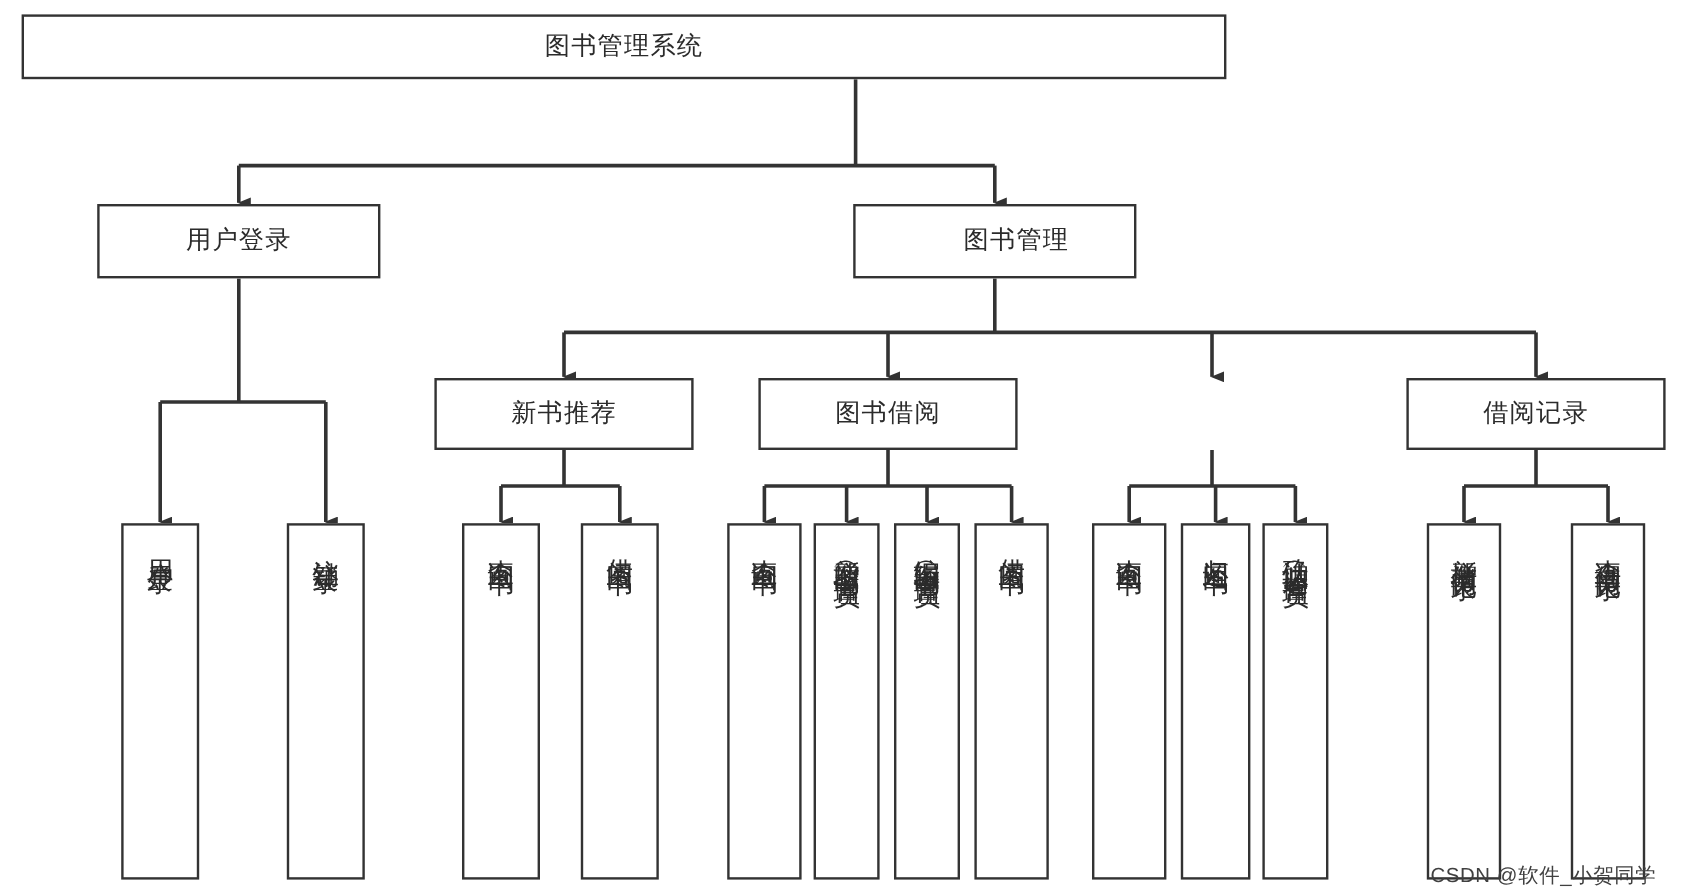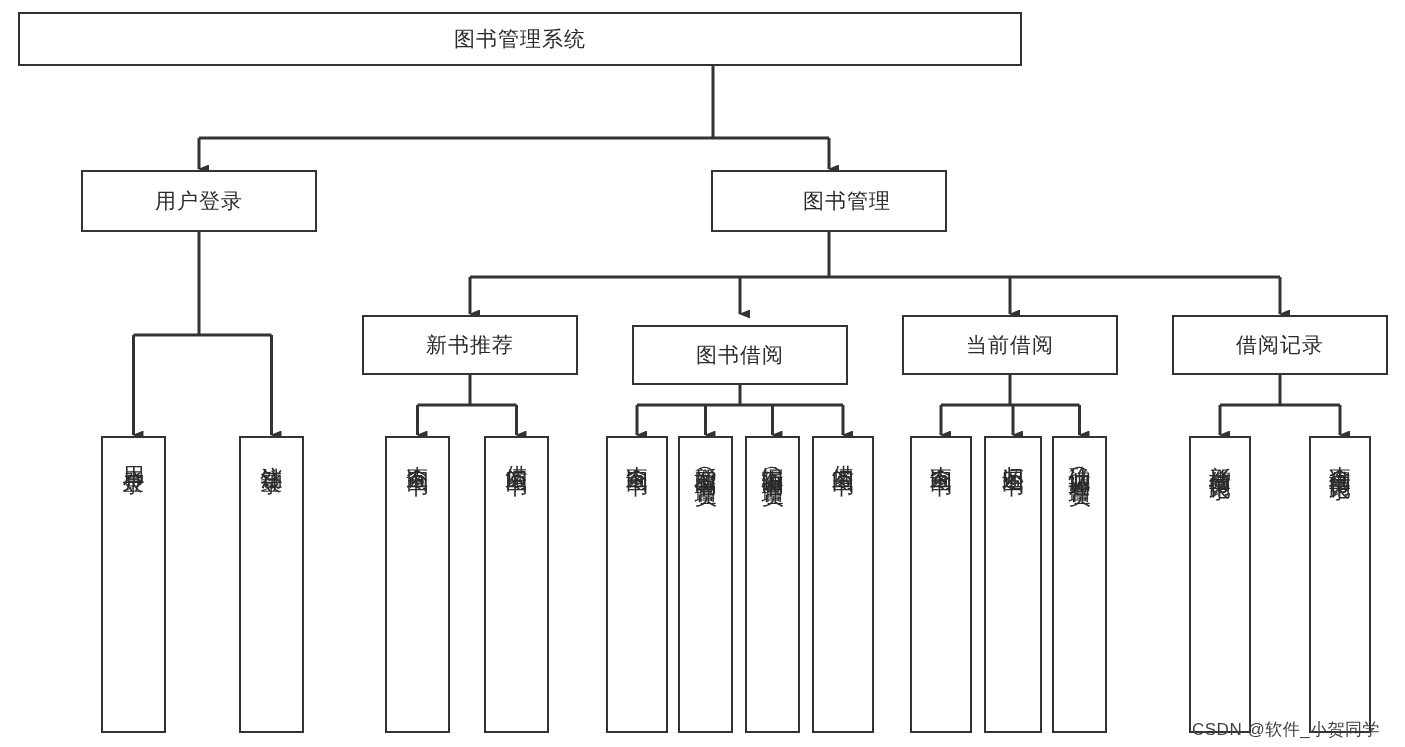--- a/index.html
+++ b/index.html
@@ -118,25 +118,22 @@
   <div class="node-box" id="node-l2-0" style="left: 81px; top: 170px; width: 236px; height: 62px;">
     <span class="node-label">用户登录</span>
   </div>
   <div class="node-box" id="node-l2-1" style="left: 711px; top: 170px; width: 236px; height: 62px; padding-left: 36px;">
     <span class="node-label">图书管理</span>
   </div>
 
   <div class="node-box" id="node-l3-0" style="left: 362px; top: 315px; width: 216px; height: 60px;">
     <span class="node-label">新书推荐</span>
   </div>
-  <div class="node-box" id="node-l3-1" style="left: 632px; top: 325px; width: 216px; height: 60px;">
+  <div class="node-box" id="node-l3-1" style="left: 632px; top: 315px; width: 216px; height: 60px;">
     <span class="node-label">图书借阅</span>
-  </div>
-  <div class="node-box" id="node-l3-2" style="left: 902px; top: 315px; width: 216px; height: 60px;">
-    <span class="node-label">当前借阅</span>
   </div>
   <div class="node-box" id="node-l3-3" style="left: 1172px; top: 315px; width: 216px; height: 60px; text-align: right;">
     <span class="node-label">借阅记录</span>
   </div>
 
   <div class="node-box vertical" id="node-leaf-0" style="left: 101px; top: 436px; width: 65px; height: 297px;">
     <span class="node-label">用户登录</span>
   </div>
   <div class="node-box vertical" id="node-leaf-1" style="left: 239px; top: 436px; width: 65px; height: 297px;">
     <span class="node-label">注销登录</span>

